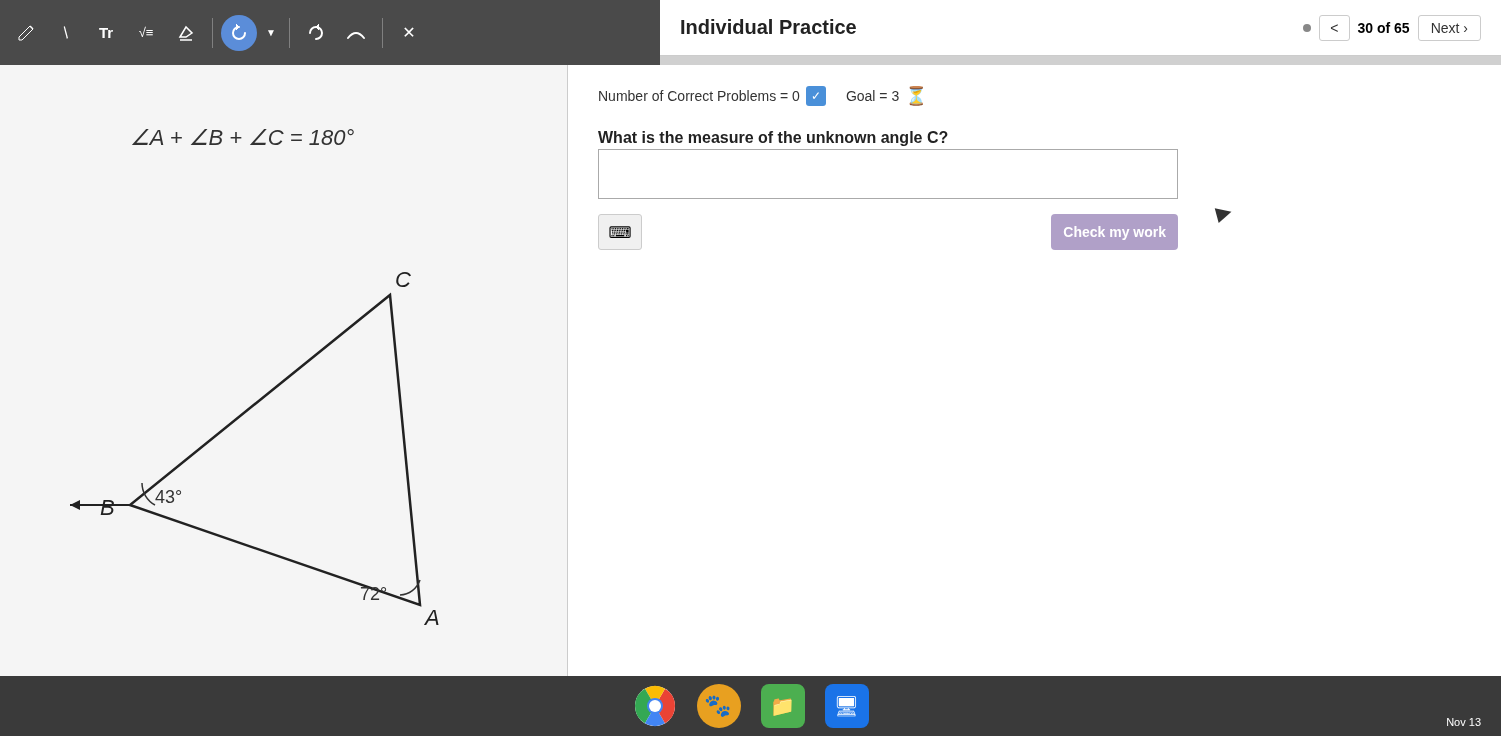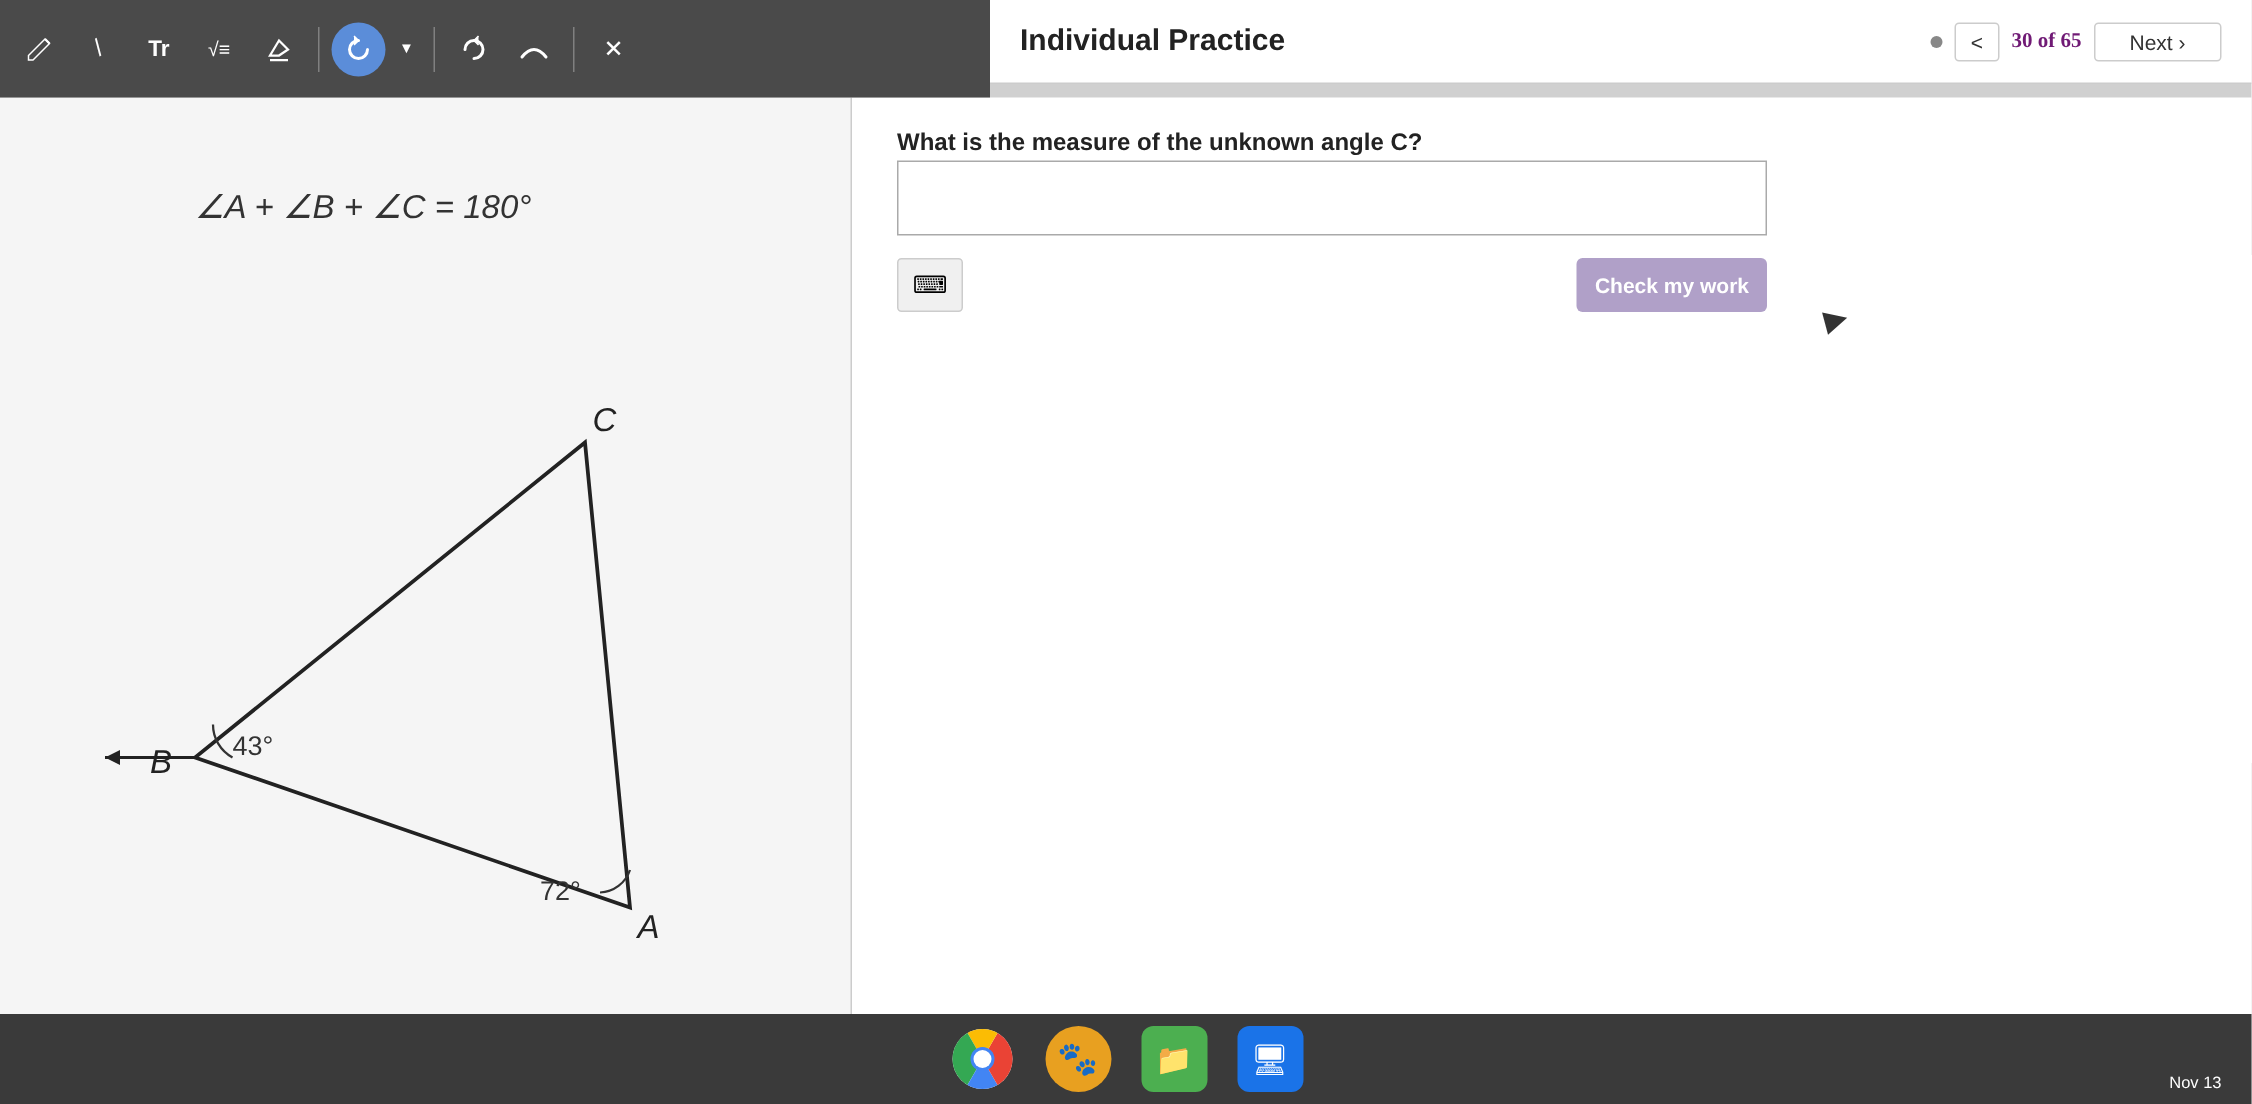--- a/index.html
+++ b/index.html
@@ -93,29 +93,28 @@
       border: 1px solid #ccc;
       padding: 4px 10px;
       cursor: pointer;
       font-size: 14px;
       color: #333;
       border-radius: 3px;
     }
 
     .page-indicator {
       font-size: 14px;
-      color: #701a75;
+      color: #000000;
       font-weight: bold;
-      font-family: Liberation Serif, serif;
     }
 
     .next-btn {
       background: transparent;
       border: 1px solid #ccc;
-      padding: 4px 23px;
+      padding: 4px 12px;
       cursor: pointer;
       font-size: 14px;
       color: #333;
       border-radius: 3px;
       display: flex;
       align-items: center;
       gap: 4px;
     }
 
     
@@ -373,20 +372,30 @@
 
         <path d="M 350,430 A 22,22 0 0,0 370,415" fill="none" stroke="#333" stroke-width="1.5"></path>
 
         <line x1="80" y1="340" x2="20" y2="340" stroke="#222" stroke-width="2"></line>
         <polygon points="20,340 30,335 30,345" fill="#222"></polygon>
       </svg>
     </div>
   </div>
 
   <div class="right-panel">
+    <div class="stats-row">
+      <div class="stat-item">
+        <span>Number of Correct Problems = 0</span>
+        <div class="check-icon">✓</div>
+      </div>
+      <div class="stat-item">
+        <span>Goal = 3</span>
+        <span class="goal-icon">⏳</span>
+      </div>
+    </div>
 
     <div class="question-text">What is the measure of the unknown angle C?</div>
 
     <div class="answer-box">
       <input type="text" style="width: 100%; height: 100%; border: none; outline: none; padding: 8px 12px; font-size: 16px; background: transparent;" placeholder="">
     </div>
 
     <div class="answer-row">
       <button class="keyboard-btn">
         <span>⌨</span>

